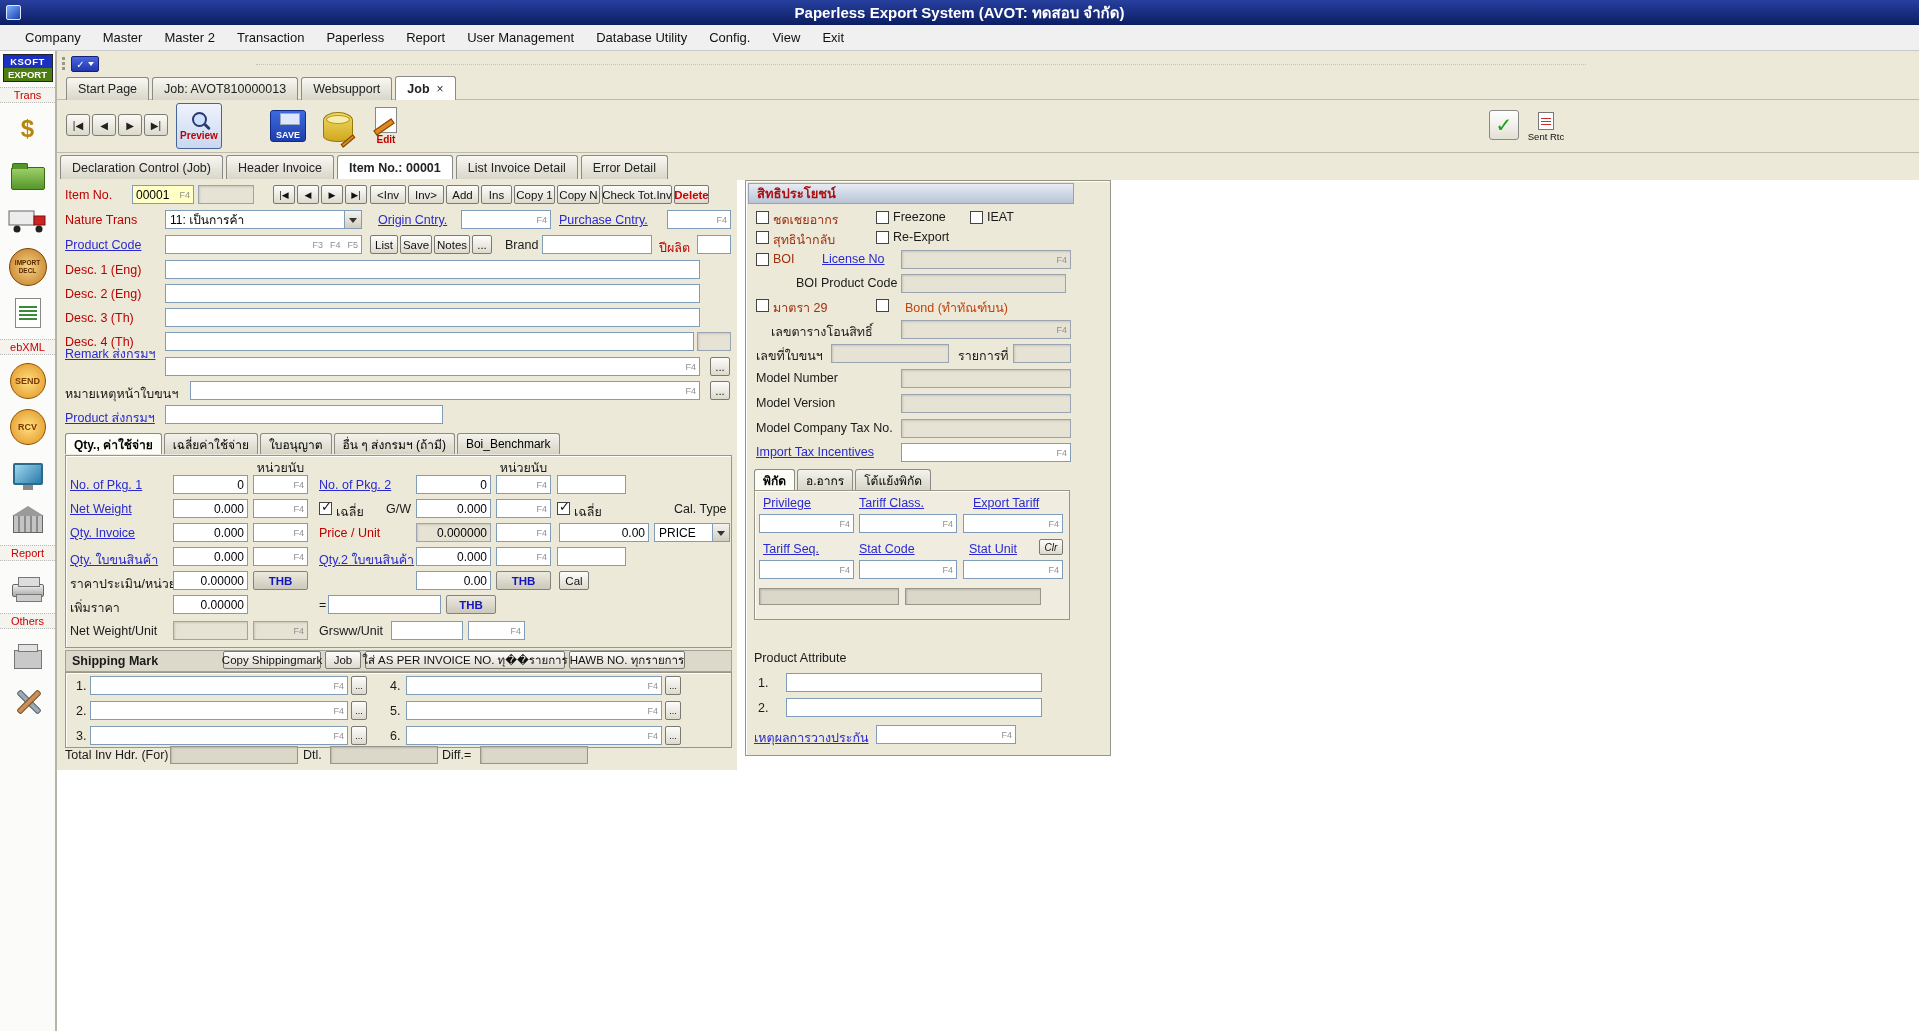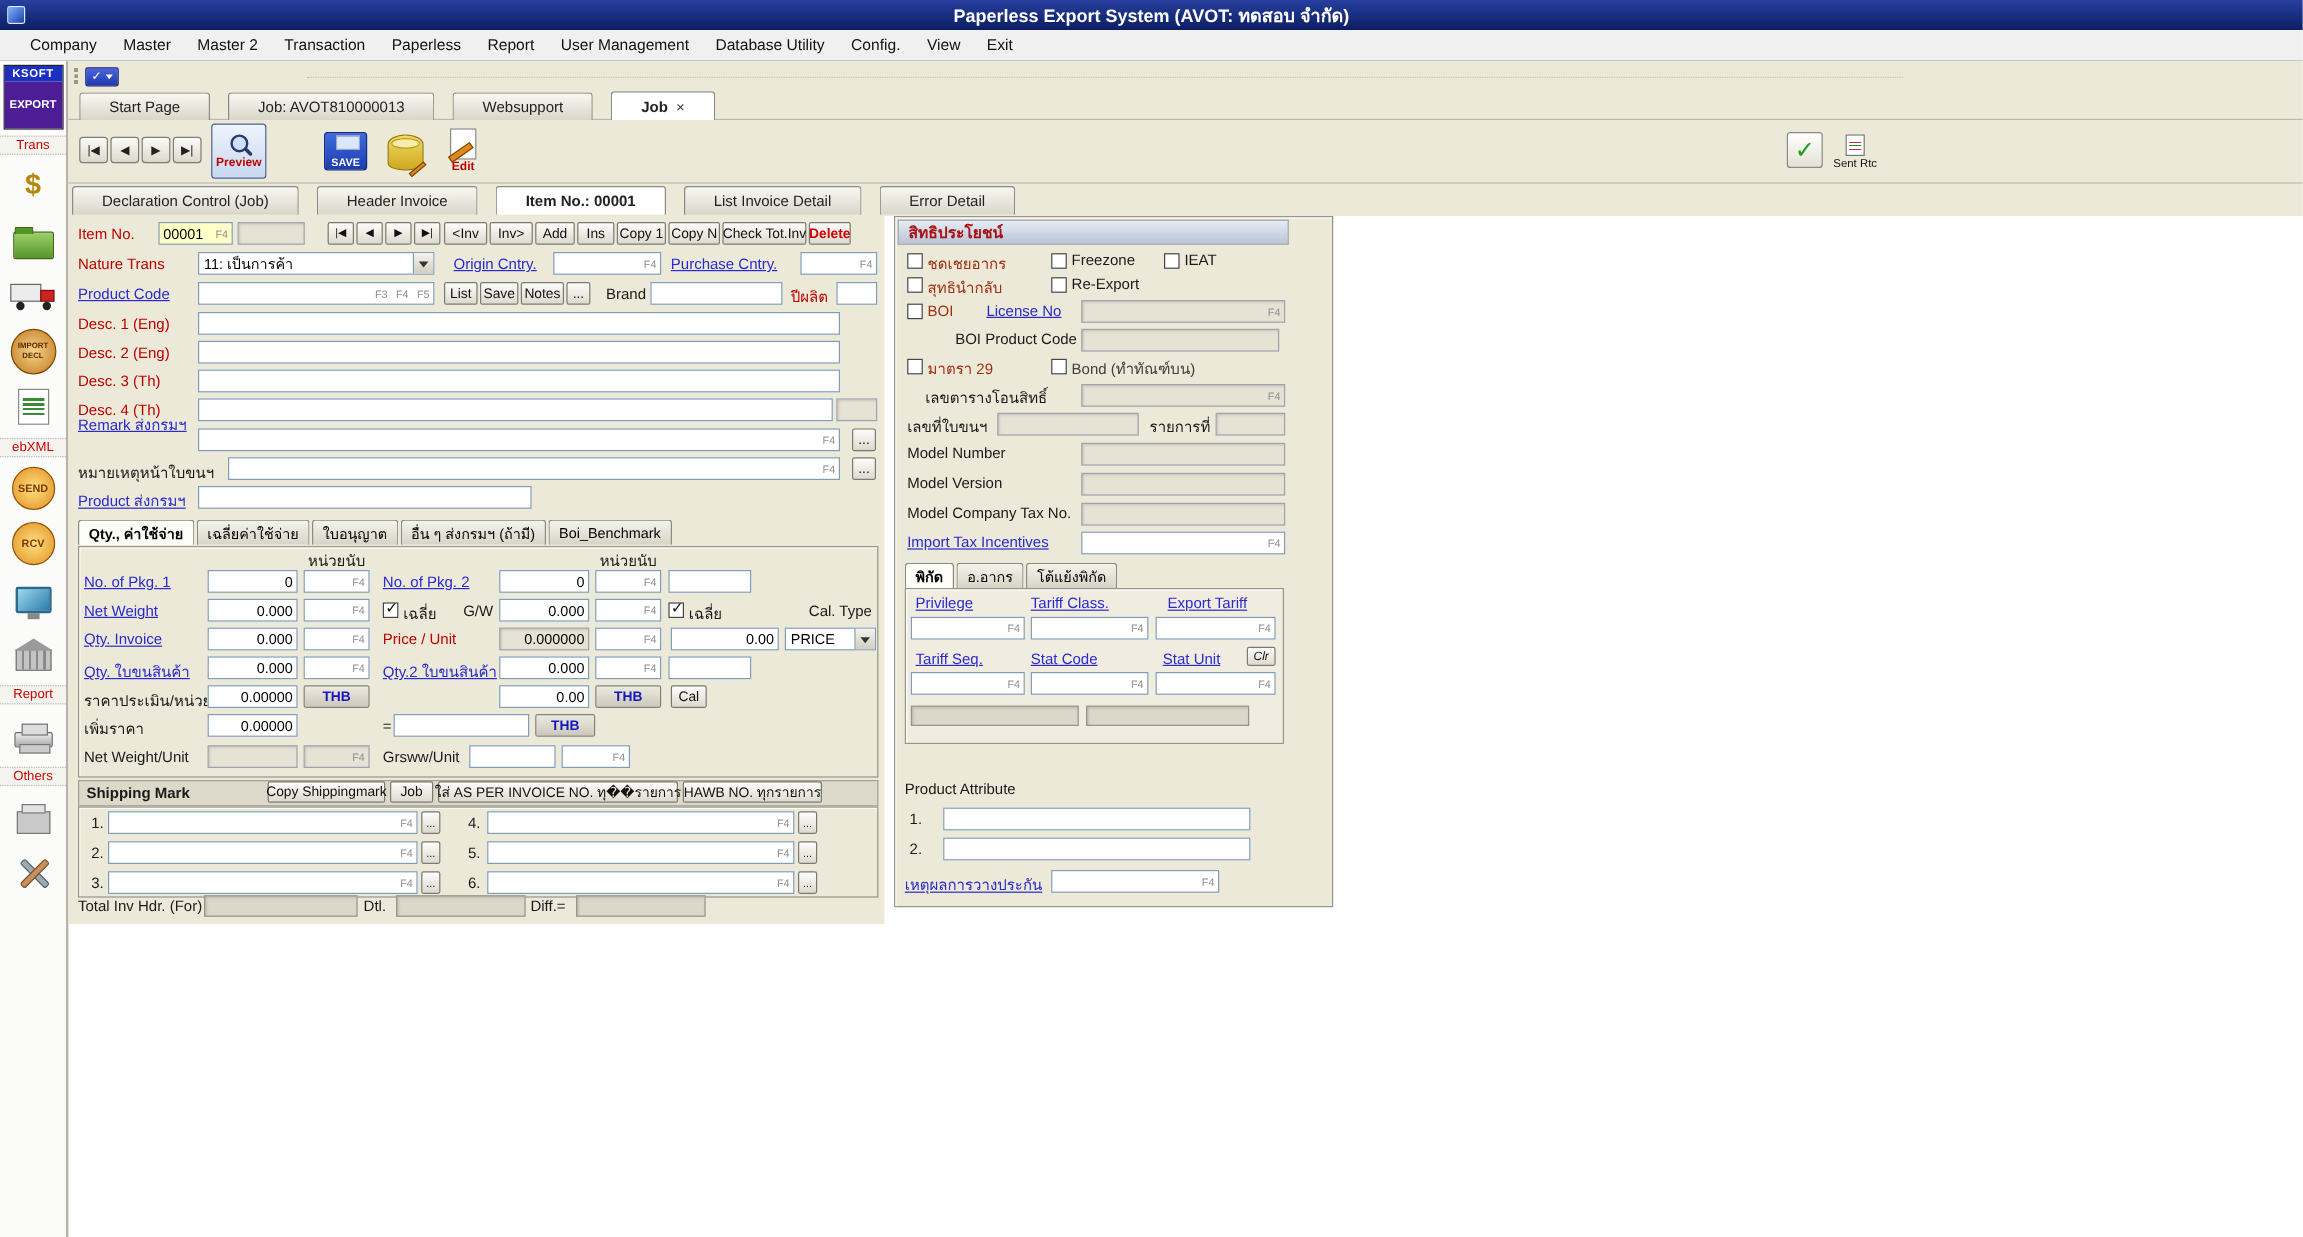--- a/index.html
+++ b/index.html
@@ -12,21 +12,21 @@
   .titlebar .title{position:absolute;left:0;width:100%;text-align:center;color:#fff;font-weight:bold;font-size:15px;}
 
   
   .menubar{position:absolute;left:0;top:25px;width:1919px;height:26px;background:#f0f0f0;border-bottom:1px solid #c9c9c9;display:flex;align-items:center;padding-left:14px;}
   .menu-item{font-size:13px;color:#111;padding:4px 11px;white-space:nowrap;}
 
   
   .sidebar{position:absolute;left:0;top:51px;width:57px;height:980px;background:#fbfbfa;border-right:2px solid #b7b4a8;display:flex;flex-direction:column;align-items:center;}
   .side-logo{width:50px;margin:3px auto 2px;border:1px solid #222;}
   .side-logo .l1{background:#1b2fc0;color:#fff;font-size:9.5px;font-weight:bold;text-align:center;padding:1px 0;letter-spacing:.5px;}
-  .side-logo .l2{background:#4c1d95;color:#fff;font-size:9.5px;font-weight:bold;text-align:center;padding:14px 0;}
+  .side-logo .l2{background:#4d7c0f;color:#fff;font-size:9.5px;font-weight:bold;text-align:center;padding:1px 0;}
   .side-sec{color:#cc0000;font-size:11px;text-align:center;width:100%;border-top:1px dotted #bbb;border-bottom:1px dotted #bbb;padding:1px 0;margin:3px 0;background:#f4f3ee;}
   .side-item{width:46px;height:44px;display:flex;align-items:center;justify-content:center;margin:1px auto;}
   .dollar{font-size:24px;font-weight:bold;color:#b8860b;text-shadow:1px 1px 0 #fff;}
   .folder{width:34px;height:23px;background:linear-gradient(#9ed06a,#55962a);border:1px solid #3a6a10;border-radius:2px;position:relative;margin-top:6px;}
   .folder::before{content:"";position:absolute;top:-5px;left:0;width:14px;height:5px;background:#55962a;border:1px solid #3a6a10;border-bottom:none;border-radius:2px 2px 0 0;}
   .impdecl{width:38px;height:38px;border-radius:50%;background:radial-gradient(#f6d488,#c07820);border:1px solid #7c4400;display:flex;align-items:center;justify-content:center;text-align:center;color:#5a2800;font-size:6.5px;font-weight:bold;line-height:1.2;}
   .notes-ic{width:26px;height:30px;background:#fff;border:1px solid #888;position:relative;}
   .notes-ic::before{content:"";position:absolute;top:5px;left:3px;right:3px;height:18px;background:repeating-linear-gradient(#fff 0 2px,#3a8a3a 2px 4px);}
   .circle-ic{width:36px;height:36px;border-radius:50%;background:radial-gradient(#ffe080,#e09020);border:1px solid #905000;display:flex;align-items:center;justify-content:center;color:#7a3800;font-weight:bold;font-size:9px;}
   .monitor{width:30px;height:22px;border:2px solid #2a6a8a;background:linear-gradient(135deg,#9fd8ee,#2a7aaa);border-radius:2px;position:relative;margin-top:2px;}
@@ -48,21 +48,21 @@
   .hairline{position:absolute;left:57px;width:1862px;height:1px;background:#bdbaac;}
 
   
   .grip{position:absolute;left:62px;top:57px;width:3px;height:13px;border-left:3px dotted #9a9786;}
   .chk-dd{position:absolute;left:71px;top:56px;width:28px;height:16px;background:linear-gradient(#4a66e0,#2138ad);border:1px solid #15207a;border-radius:2px;color:#fff;font-size:10px;display:flex;align-items:center;justify-content:center;gap:3px;}
   .chk-dd .dd{width:0;height:0;border-left:3px solid transparent;border-right:3px solid transparent;border-top:4px solid #fff;}
   .dotline{position:absolute;left:256px;top:64px;width:1330px;border-top:1px dotted #c6c3b2;}
 
   
   .tabrow{position:absolute;display:flex;align-items:flex-end;}
-  .tab{display:inline-flex;align-items:center;padding:0 24px;height:23px;border:1px solid #8a8a86;border-bottom:none;border-radius:3px 3px 0 0;background:linear-gradient(#f8f7f2,#d9d6c9);font-size:12.5px;color:#222;margin-right:15px;white-space:nowrap;}
+  .tab{display:inline-flex;align-items:center;padding:0 11px;height:23px;border:1px solid #8a8a86;border-bottom:none;border-radius:3px 3px 0 0;background:linear-gradient(#f8f7f2,#d9d6c9);font-size:12.5px;color:#222;margin-right:3px;white-space:nowrap;}
   .tab.active{background:#fff;font-weight:bold;height:24px;}
   .tab .close{margin-left:7px;font-size:12px;color:#333;font-weight:normal;}
   .ftab{height:24px;font-size:12.5px;}
   .stab{display:inline-flex;align-items:center;padding:0 8px;height:21px;border:1px solid #8a8a86;border-bottom:none;border-radius:3px 3px 0 0;background:linear-gradient(#f4f3ec,#d7d4c6);font-size:12px;margin-right:2px;white-space:nowrap;}
   .stab.active{background:#fdfdf8;font-weight:bold;}
 
   
   .tbtn{position:absolute;width:24px;height:22px;background:linear-gradient(#fbfaf6,#dcd9cc);border:1px solid #7d7d78;border-radius:3px;font-size:10px;color:#222;display:flex;align-items:center;justify-content:center;}
   .prev-btn{position:absolute;border:1px solid #46659a;background:linear-gradient(#eef3fc,#c9d8f0);border-radius:3px;display:flex;flex-direction:column;align-items:center;justify-content:center;gap:3px;}
   .mag{width:15px;height:15px;border:2px solid #2a3a6a;border-radius:50%;background:#cfe0ff;position:relative;}
@@ -80,21 +80,21 @@
   .ok-btn{position:absolute;background:linear-gradient(#ffffff,#e3e0d4);border:1px solid #8a8a8a;border-radius:3px;color:#18a018;font-size:20px;font-weight:bold;display:flex;align-items:center;justify-content:center;}
   .doc-ic{width:16px;height:18px;background:#fff;border:1px solid #777;position:relative;}
   .doc-ic::after{content:"";position:absolute;top:3px;left:2px;right:2px;height:10px;background:repeating-linear-gradient(#fff 0 2px,#c03030 2px 3px,#fff 3px 5px,#308030 5px 6px);}
   .tiny-cap{font-size:9.5px;color:#111;}
 
   
   .lbl{position:absolute;font-size:12.5px;color:#1a1a1a;white-space:nowrap;}
   .lbl.red{color:#bb0000;}
   .lbl.maroon{color:#a03010;}
   .lbl.link{color:#2a2ace;text-decoration:underline;}
-  .lbl.blue{color:#404040;}
+  .lbl.blue{color:#c2410c;margin-left:12px;}
   .lbl.bold{font-weight:bold;}
   .fld{position:absolute;height:19px;background:#fff;border:1px solid #7f9db9;font-size:12px;color:#000;padding:1px 3px;white-space:nowrap;overflow:hidden;display:flex;align-items:center;}
   .fld.dis{background:#e6e2d4;border-color:#9aa4b2;box-shadow:inset 1px 1px 2px #c9c5b7;}
   .fld.yellow{background:#ffffc6;}
   .fld.num{justify-content:flex-end;}
   .f4,.fkeys{font-size:9px;color:#8f8f8f;margin-left:auto;padding-left:3px;flex:none;}
   .fkeys span{margin-left:7px;}
   .btn{position:absolute;height:19px;background:linear-gradient(#fdfdfb,#ddd9cd);border:1px solid #7a7a74;border-radius:2px;font-size:11.5px;display:flex;align-items:center;justify-content:center;color:#111;white-space:nowrap;padding:0 3px;}
   .btn.delete{color:#d00000;font-weight:bold;}
   .sel{position:absolute;height:19px;background:#fff;border:1px solid #7f9db9;display:flex;align-items:center;font-size:12px;}

